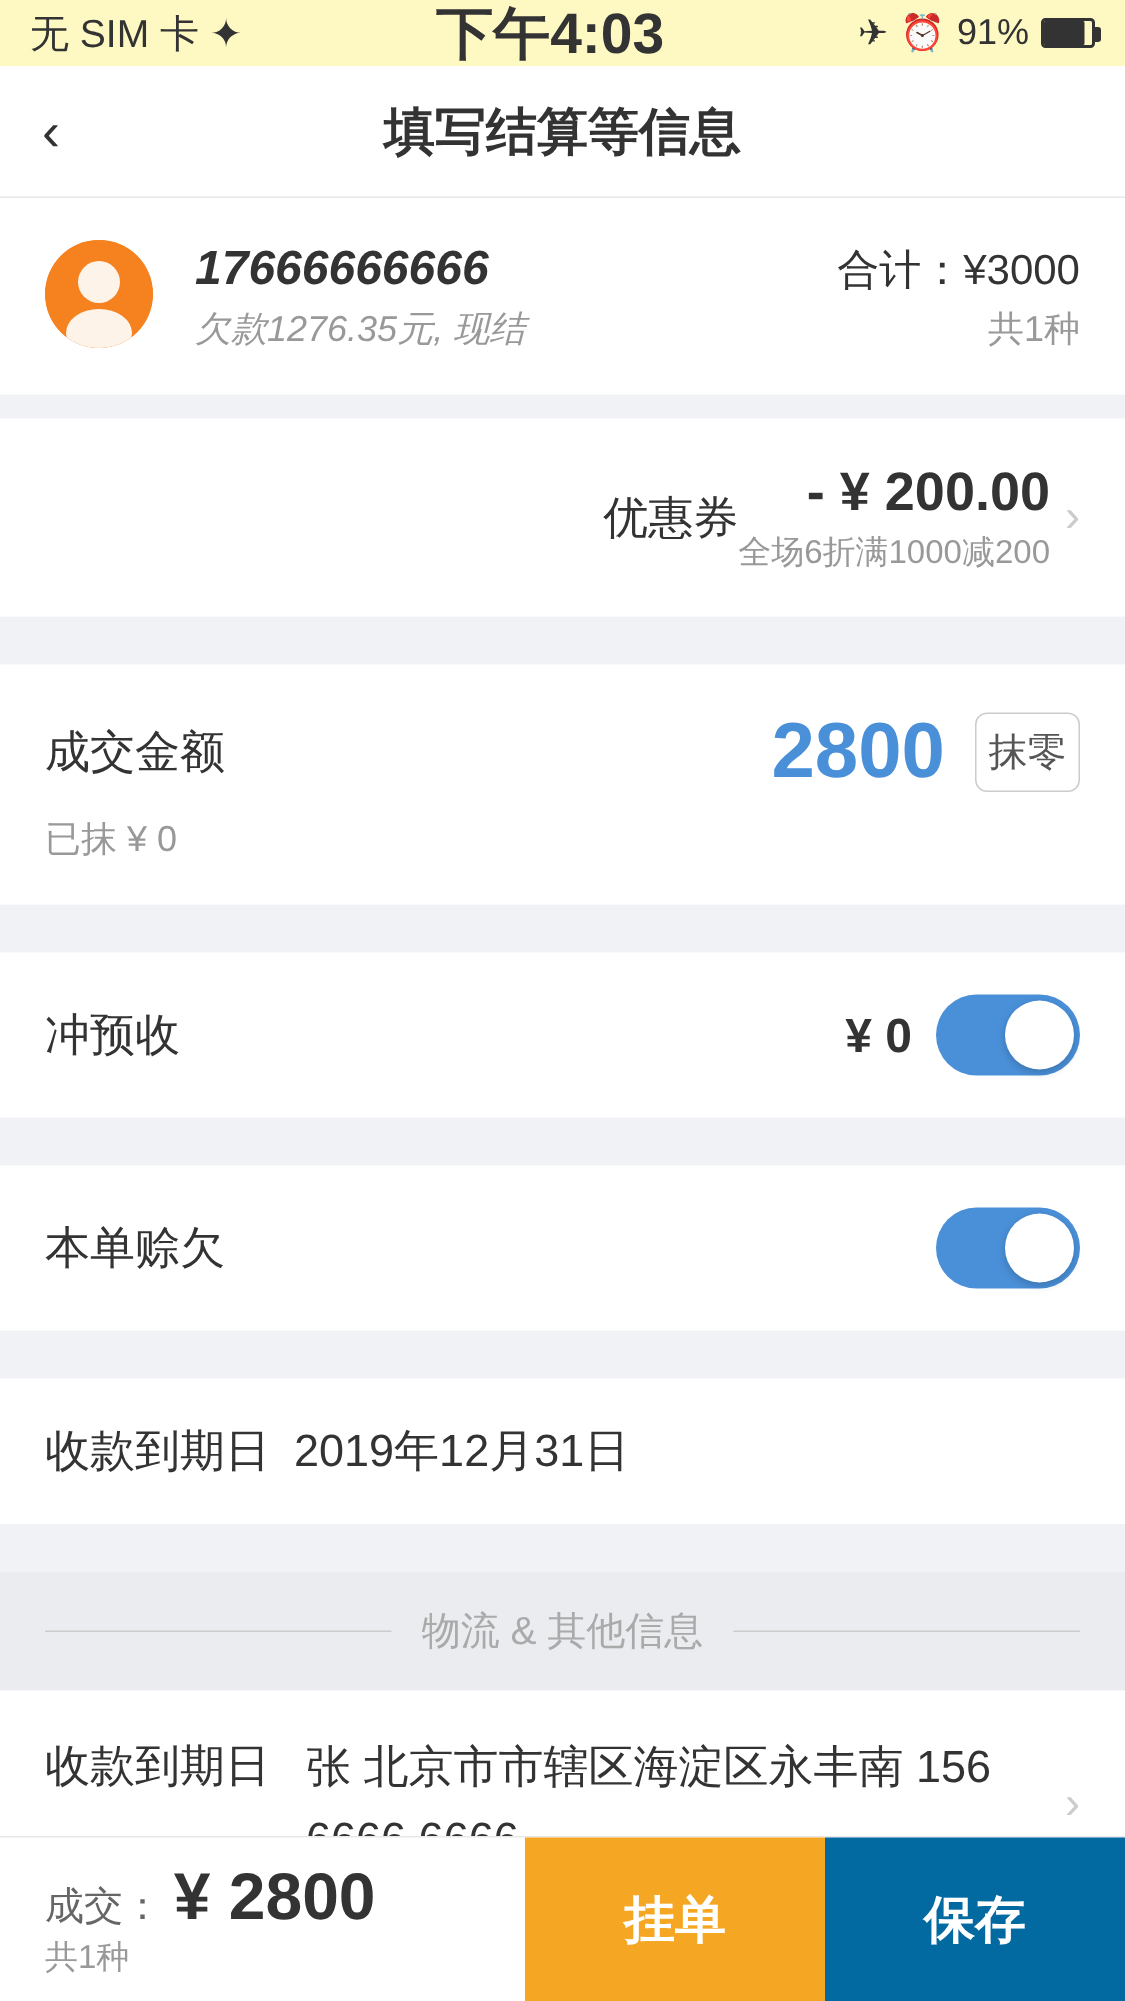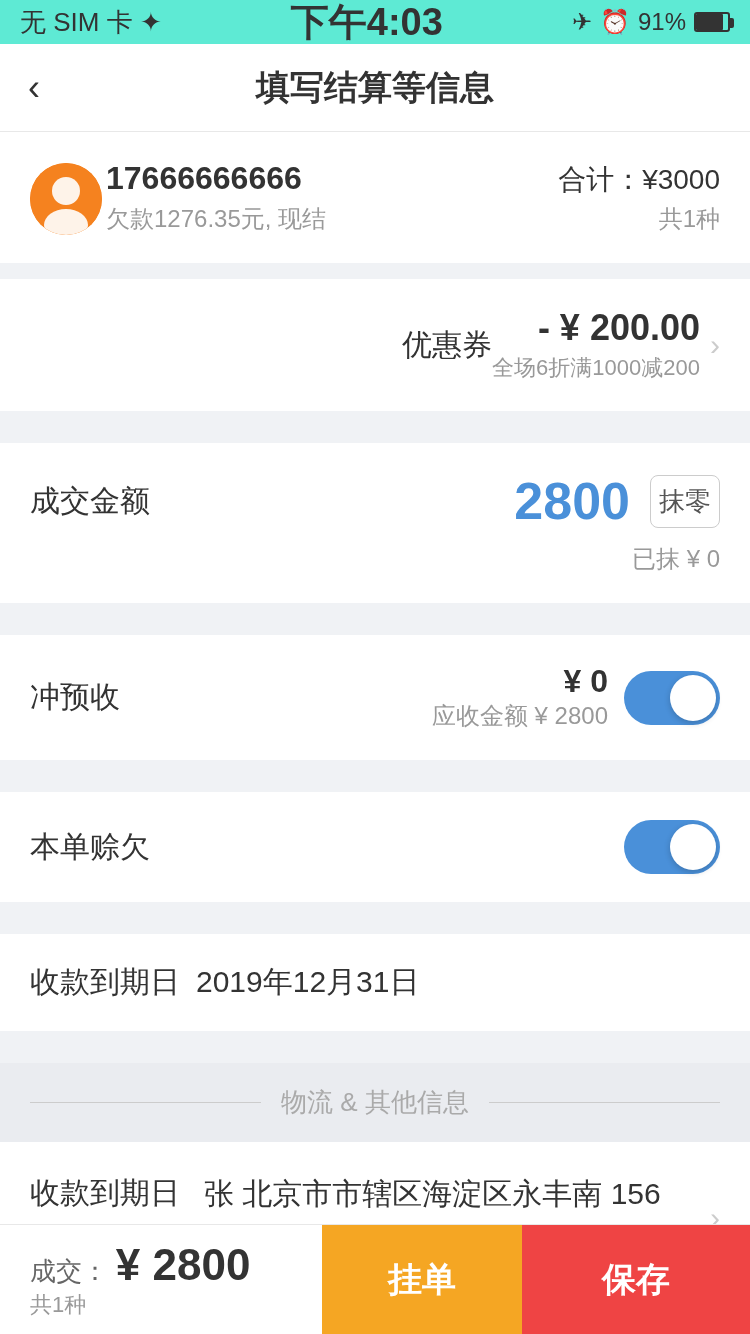--- a/index.html
+++ b/index.html
@@ -10,21 +10,21 @@
       font-family: -apple-system, "PingFang SC", "Helvetica Neue", Arial, sans-serif;
       background: #f0f2f5;
       font-size: 28px;
       color: #333;
     }
 
     
     .status-bar {
       width: 100%;
       height: 44px;
-      background: #5eead4;
+      background: #fef9c3;
       display: flex;
       align-items: center;
       justify-content: space-between;
       padding: 0 20px;
       font-size: 26px;
       font-weight: 500;
     }
     .status-left { display: flex; align-items: center; gap: 10px; }
     .status-center { font-size: 38px; font-weight: 600; }
     .status-right { display: flex; align-items: center; gap: 8px; font-size: 24px; }
@@ -62,22 +62,23 @@
     .customer-card {
       background: #fff;
       padding: 28px 30px;
       display: flex;
       align-items: center;
       justify-content: space-between;
       margin-bottom: 16px;
     }
     .customer-left {
       display: flex;
-      align-items: flex-end;
-      gap: 4px;
+      align-items: flex-start;
+      gap: 28px;
+      font-style: italic;
     }
     .avatar {
       width: 72px;
       height: 72px;
       border-radius: 50%;
       background: #f5821f;
       display: flex;
       align-items: center;
       justify-content: center;
       overflow: hidden;
@@ -178,21 +179,21 @@
       border-radius: 8px;
       padding: 8px 8px;
       font-size: 26px;
       color: #555;
       background: #fff;
       cursor: pointer;
     }
     .amount-sub {
       font-size: 24px;
       color: #999;
-      text-align: right;
+      text-align: left;
     }
 
     
     .prepay-section {
       background: #fff;
       padding: 28px 30px;
       margin-bottom: 16px;
     }
     .prepay-row {
       display: flex;
@@ -360,23 +361,23 @@
       background: #f5a623;
       display: flex;
       align-items: center;
       justify-content: center;
       font-size: 34px;
       font-weight: 600;
       color: #fff;
       cursor: pointer;
     }
     .btn-save {
-      width: 228px;
+      width: 200px;
       height: 110px;
-      background: #ef4444;
+      background: #0369a1;
       display: flex;
       align-items: center;
       justify-content: center;
       font-size: 34px;
       font-weight: 600;
       color: #fff;
       cursor: pointer;
     }
 
     
@@ -458,21 +459,20 @@
   </div>
 
   <div class="section-grey"></div>
 
   <div class="prepay-section">
     <div class="prepay-row">
       <span class="prepay-label">冲预收</span>
       <div class="prepay-right">
         <div class="prepay-amount-group">
           <div class="prepay-amount">¥ 0</div>
-          <div class="prepay-sub">应收金额 ¥ 2800</div>
         </div>
         <div class="toggle"></div>
       </div>
     </div>
   </div>
 
   <div class="section-grey"></div>
 
   <div class="debit-section">
     <span class="debit-label">本单赊欠</span>

